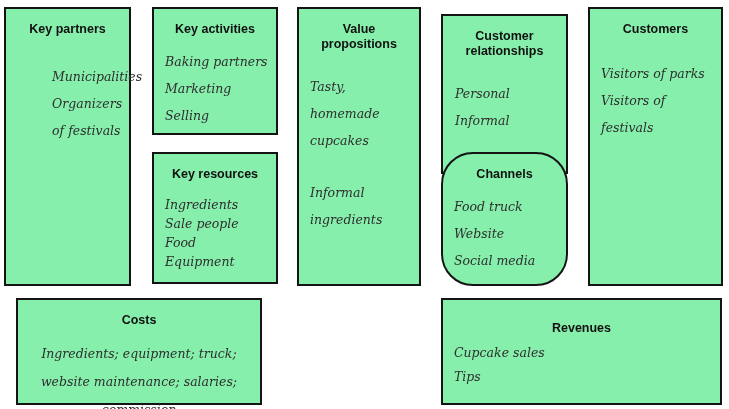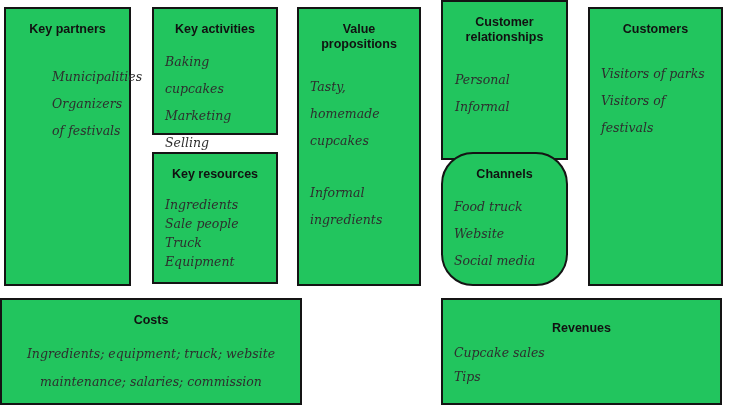--- a/index.html
+++ b/index.html
@@ -10,21 +10,21 @@
   .stage {
     position: relative;
     width: 729px;
     height: 409px;
     background: #ffffff;
     overflow: hidden;
   }
   .box {
     position: absolute;
     box-sizing: border-box;
-    background: #22c55e;
+    background: #86efac;
     border: 2px solid #141414;
   }
   .box h2 {
     margin: 13px 5px 0;
     text-align: center;
     font-family: "Liberation Sans", sans-serif;
     font-weight: bold;
     font-size: 12.5px;
     line-height: 15px;
     color: #111111;
@@ -37,24 +37,24 @@
     line-height: 27px;
     color: #2e2e2e;
   }
   .items p { margin: 0; }
 
   
   .key-partners            { left: 4px;   top: 7px;   width: 127px; height: 279px; }
   .key-activities          { left: 152px; top: 7px;   width: 126px; height: 128px; }
   .key-resources           { left: 152px; top: 152px; width: 126px; height: 132px; }
   .value-propositions      { left: 297px; top: 7px;   width: 124px; height: 279px; }
-  .customer-relationships  { left: 441px; top: 0;   width: 127px; height: 160px; }
+  .customer-relationships  { left: 441px; top: 14px;   width: 127px; height: 160px; }
   .channels                { left: 441px; top: 152px; width: 127px; height: 134px; border-radius: 32px; }
   .customers               { left: 588px; top: 7px;   width: 135px; height: 279px; }
-  .costs                   { left: 0;   top: 298px; width: 302px; height: 107px; }
+  .costs                   { left: 16px;   top: 298px; width: 246px; height: 107px; }
   .revenues                { left: 441px; top: 298px; width: 281px; height: 107px; }
 
   
   .key-partners .items           { margin-top: 26px; padding-left: 46px; }
   .key-activities .items         { margin-top: 11px; }
   .key-resources .items          { margin-top: 13px; line-height: 19px; }
   .value-propositions .items     { margin-top: 21px; }
   .value-propositions .items p   { max-width: 72px; }
   .value-propositions .items p + p { margin-top: 25px; }
   .customer-relationships .items { margin-top: 21px; padding-left: 12px; }
@@ -73,32 +73,32 @@
     <h2>Key partners</h2>
     <div class="items">
       <p>Municipalities</p>
       <p>Organizers of festivals</p>
     </div>
   </section>
 
   <section class="box key-activities">
     <h2>Key activities</h2>
     <div class="items">
-      <p>Baking cupcakes</p>
+      <p>Baking partners</p>
       <p>Marketing</p>
       <p>Selling</p>
     </div>
   </section>
 
   <section class="box key-resources">
     <h2>Key resources</h2>
     <div class="items">
       <p>Ingredients</p>
       <p>Sale people</p>
-      <p>Truck</p>
+      <p>Food</p>
       <p>Equipment</p>
     </div>
   </section>
 
   <section class="box value-propositions">
     <h2>Value propositions</h2>
     <div class="items">
       <p>Tasty, homemade cupcakes</p>
       <p>Informal ingredients</p>
     </div>

